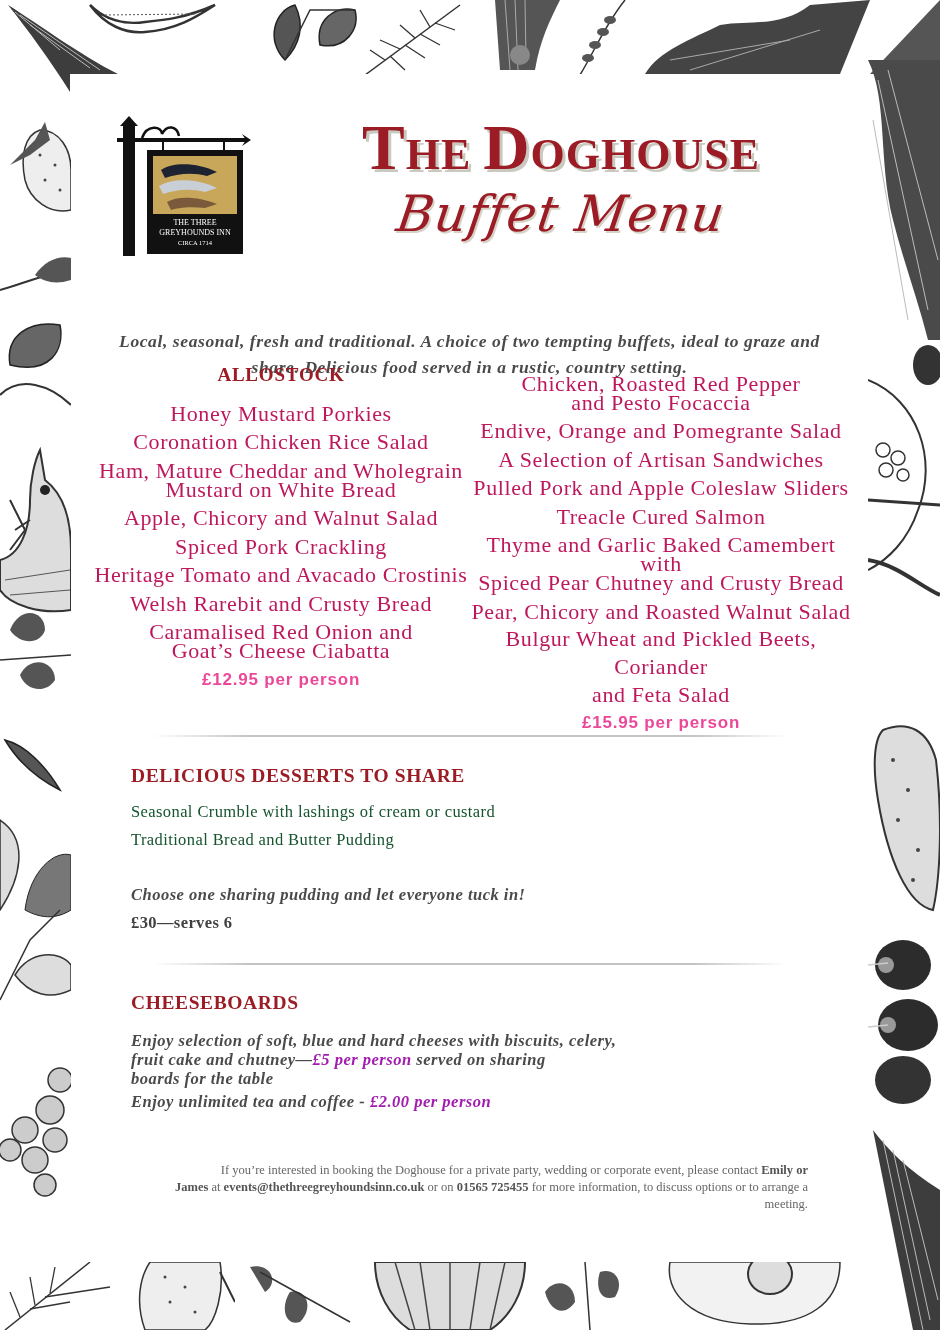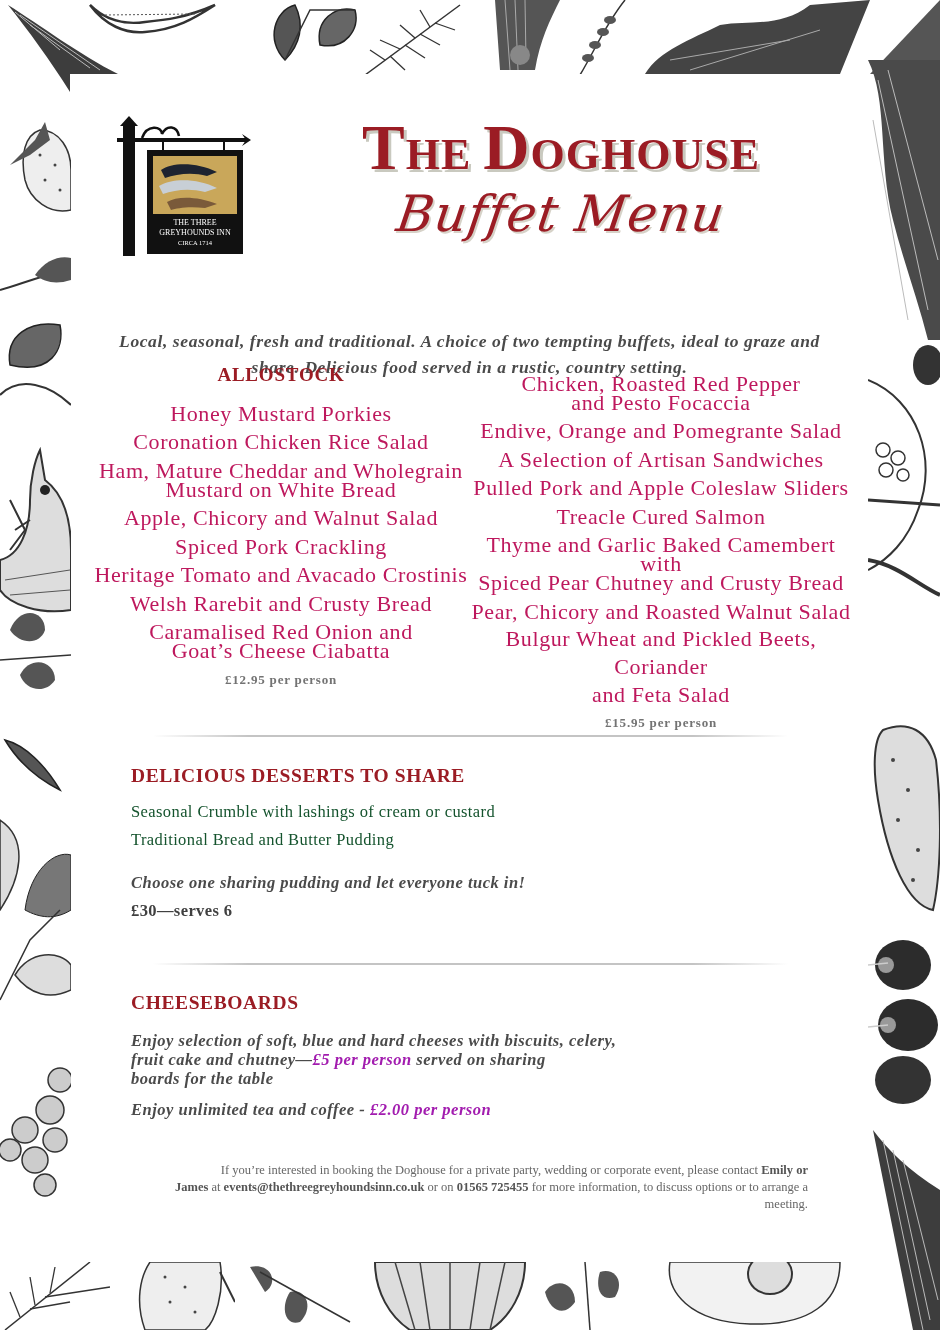--- a/index.html
+++ b/index.html
@@ -42,22 +42,22 @@
     .col-title {
       font-family: "Liberation Serif", serif; font-weight: bold; color: #9b1c24;
       font-size: 19px; letter-spacing: 0.8px; height: 30px; line-height: 22px;
     }
     .item {
       font-family: "Liberation Serif", serif; font-size: 22px; line-height: 19px;
       color: #be185d; letter-spacing: 0.6px; margin-top: 9.5px; white-space: pre-line;
     }
     .col-right .item.tall { line-height: 28px; margin-top: 0; }
     .price {
-      font-family: Liberation Serif, serif; font-weight: bold; color: #737373;
-      font-size: 13px; letter-spacing: 0.8px; margin-top: 10px; line-height: 20px;
+      font-family: Liberation Sans, sans-serif; font-weight: bold; color: #ec4899;
+      font-size: 17px; letter-spacing: 0.8px; margin-top: 10px; line-height: 20px;
     }
 
     .divider {
       position: absolute; left: 82px; width: 635px; height: 2px;
       background: linear-gradient(to right, rgba(190,190,190,0), #c4c4c4 15%, #c4c4c4 85%, rgba(190,190,190,0));
     }
 
     .section { position: absolute; left: 60px; width: 677px; text-align: left; }
     .sec-title {
       font-family: "Liberation Serif", serif; font-weight: bold; color: #9b1c24;
@@ -324,34 +324,34 @@
 and Feta Salad</div>
     <div class="price" style="margin-top:4px">£15.95 per person</div>
   </div>
 
   <div class="divider" style="top:661px"></div>
 
   <div class="section" style="top:690px">
     <div class="sec-title">DELICIOUS DESSERTS TO SHARE</div>
     <div class="sec-line" style="margin-top:10px">Seasonal Crumble with lashings of  cream or custard</div>
     <div class="sec-line">Traditional Bread and Butter Pudding</div>
-    <div class="sec-italic" style="margin-top:18px;line-height:22px">Choose one sharing pudding and let everyone tuck in!</div>
+    <div class="sec-italic" style="margin-top:30px;line-height:22px">Choose one sharing pudding and let everyone tuck in!</div>
     <div class="sec-price" style="margin-top:6px;line-height:22px">£30—serves 6</div>
   </div>
 
   <div class="divider" style="top:889px"></div>
 
   <div class="section" style="top:917px">
     <div class="sec-title">CHEESEBOARDS</div>
     <div class="sec-italic" style="margin-top:16px;line-height:19px">
       <span>Enjoy  selection of soft, blue and hard cheeses with biscuits, celery,</span><br>
       <span>fruit cake and chutney—</span><span class="red">£5 per person</span><span> served on sharing</span><br>
       <span>boards for the table</span>
     </div>
-    <div class="sec-italic" style="margin-top:12px;line-height:20px">
+    <div class="sec-italic" style="margin-top:4px;line-height:20px">
       <span>Enjoy unlimited tea and coffee - </span><span class="red">£2.00 per person</span>
     </div>
   </div>
 
   <div class="footer">
     <span>If you’re interested in booking the Doghouse for a private party, wedding or corporate event, please contact </span><b>Emily or</b><br>
     <b>James</b><span> at </span><b>events@thethreegreyhoundsinn.co.uk</b><span> or on </span><b>01565 725455</b><span> for more information, to discuss options or to arrange a meeting.</span>
   </div>
 </div>
 

